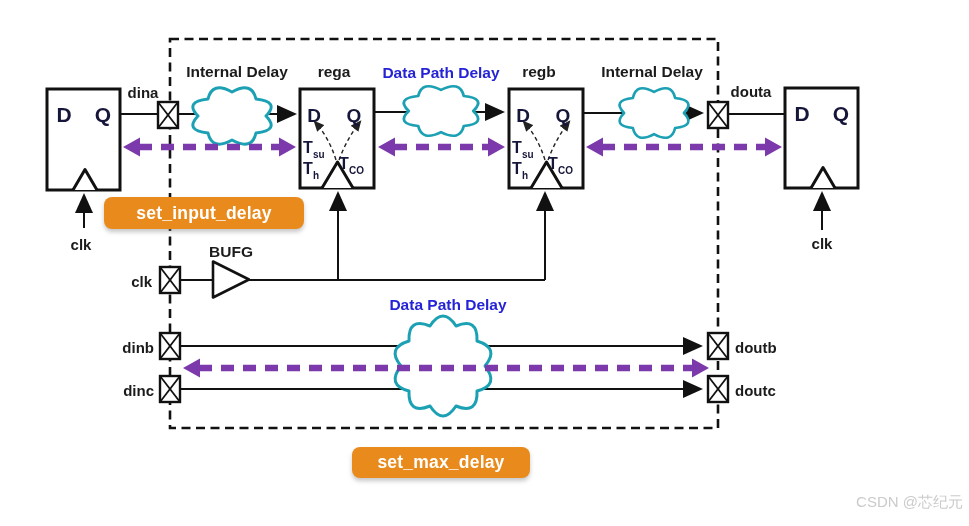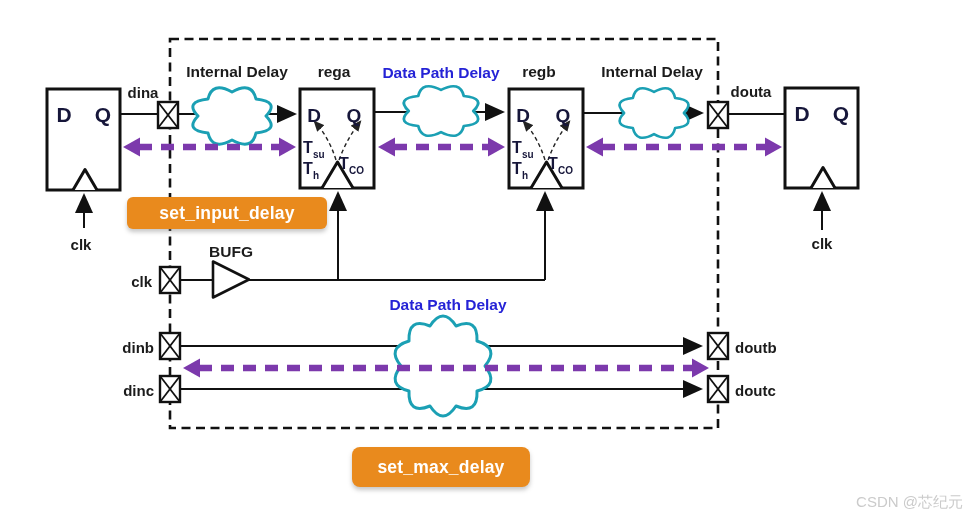--- a/index.html
+++ b/index.html
@@ -183,17 +183,17 @@
   <text class="lbl sm" x="822" y="249" text-anchor="middle">clk</text>
   <text class="lbl" x="231" y="257" text-anchor="middle">BUFG</text>
   <text class="lbl sm" x="152" y="287" text-anchor="end">clk</text>
   <text class="lbl sm" x="154" y="353" text-anchor="end">dinb</text>
   <text class="lbl sm" x="154" y="396" text-anchor="end">dinc</text>
   <text class="lbl sm" x="735" y="353">doutb</text>
   <text class="lbl sm" x="735" y="396">doutc</text>
   <text class="lbl blue" x="448" y="310" text-anchor="middle">Data Path Delay</text>
 </svg>
 
-<div class="pill" style="left:127px;top:197px;width:200px;height:32px;border-radius:6px;">set_input_delay</div>
-<div class="pill" style="left:352px;top:447px;width:178px;height:40px;">set_max_delay</div>
+<div class="pill" style="left:104px;top:197px;width:200px;height:32px;">set_input_delay</div>
+<div class="pill" style="left:352px;top:447px;width:178px;height:31px;">set_max_delay</div>
 
 <div class="watermark">CSDN @芯纪元</div>
 </div>
 
 </body></html>

